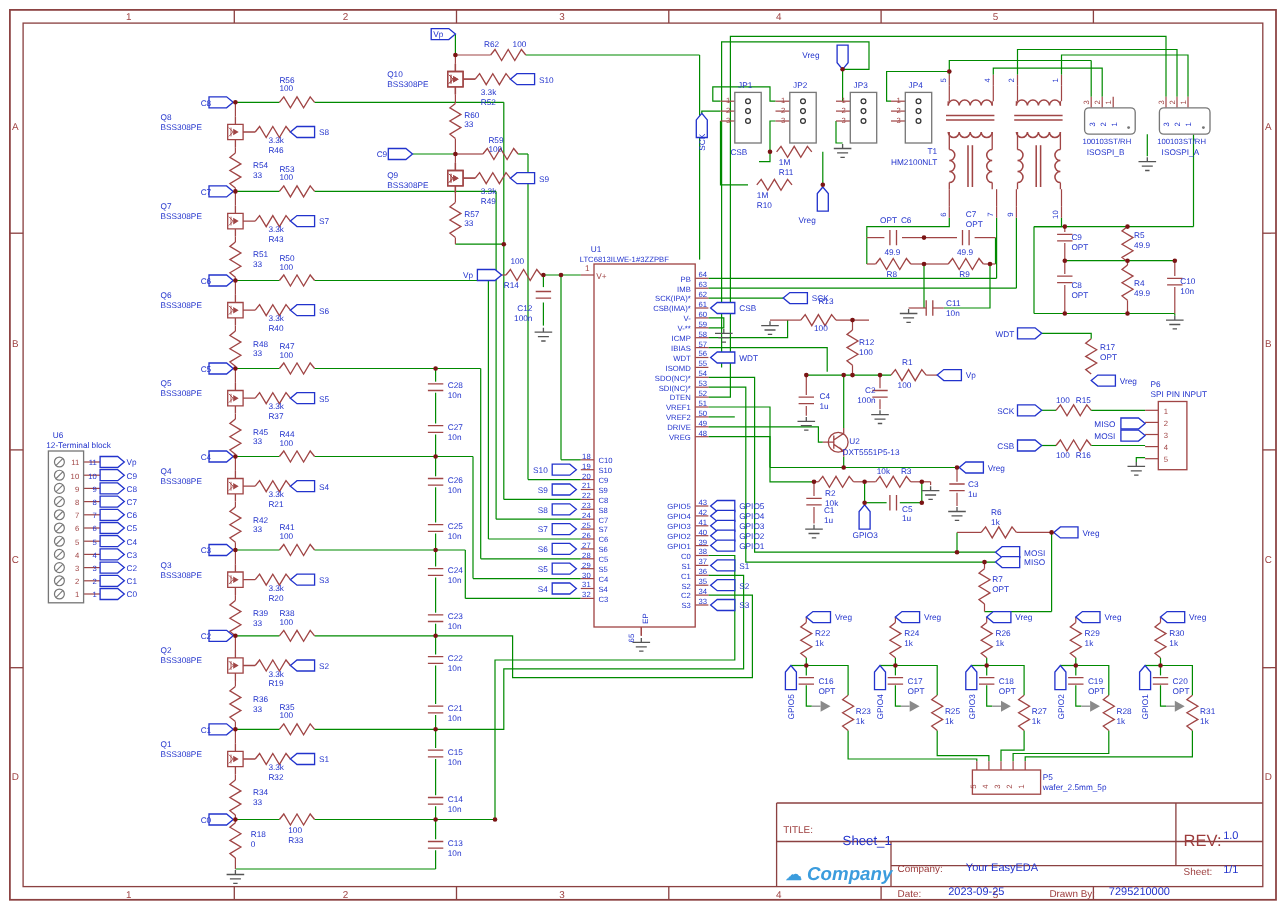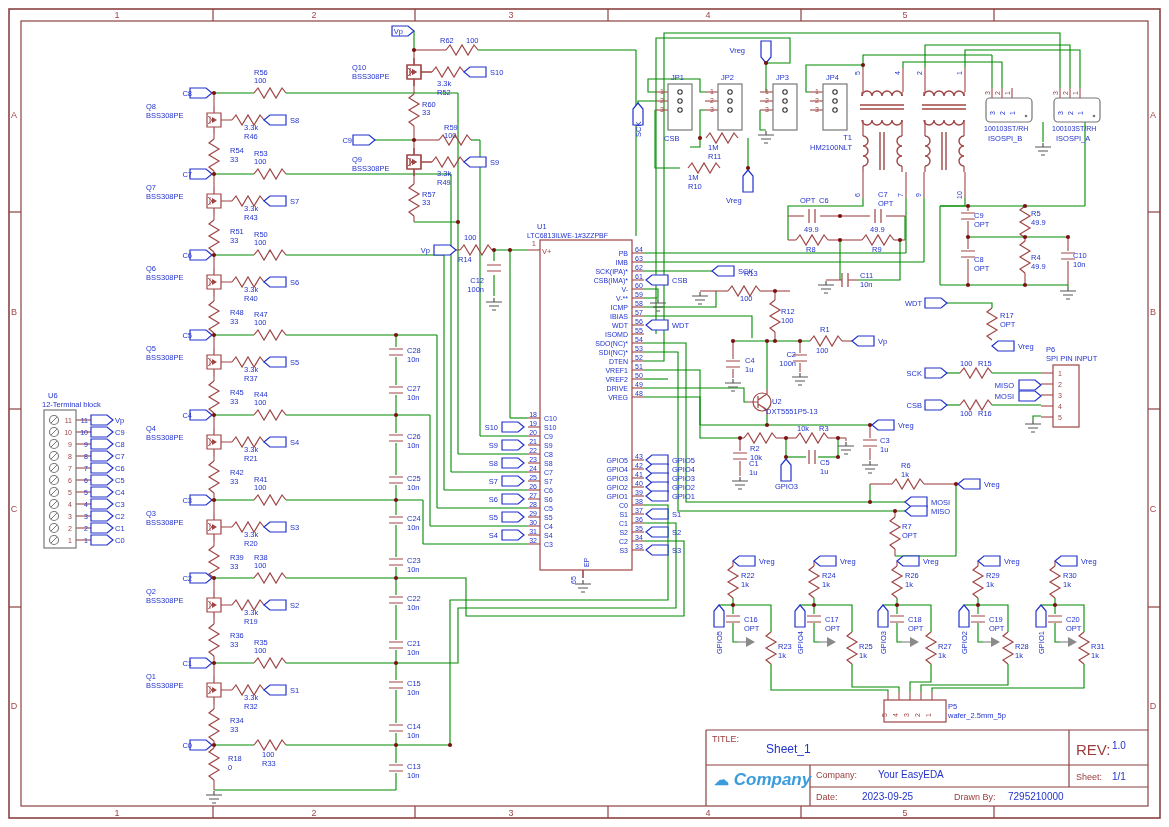--- a/index.html
+++ b/index.html
@@ -1,19 +1,19 @@
 <!DOCTYPE html>
 <html><head>
 <meta charset="utf-8">
 <style>
   html,body{margin:0;padding:0;background:#fff;}
   #sheet{position:relative;width:1169px;height:827px;background:#fff;overflow:hidden;
          font-family:"Liberation Sans",sans-serif;}
   svg text{font-family:"Liberation Sans",sans-serif;}
-  #tb{position:absolute;left:706px;top:730px;width:462px;height:76px;color:#2233cc;text-align:center;}
+  #tb{position:absolute;left:706px;top:745px;width:462px;height:76px;color:#2233cc;text-align:center;}
   #tb .lbl{color:#9c3c3c;}
   .abs{position:absolute;white-space:nowrap;}
   #logo{position:absolute;left:8px;top:40px;font-style:italic;font-weight:bold;
         font-size:17px;color:#3b9cdd;}
   #logo .cloud{font-style:normal;font-size:15px;}
 </style>
 </head>
 <body>
 
 <div id="sheet">

